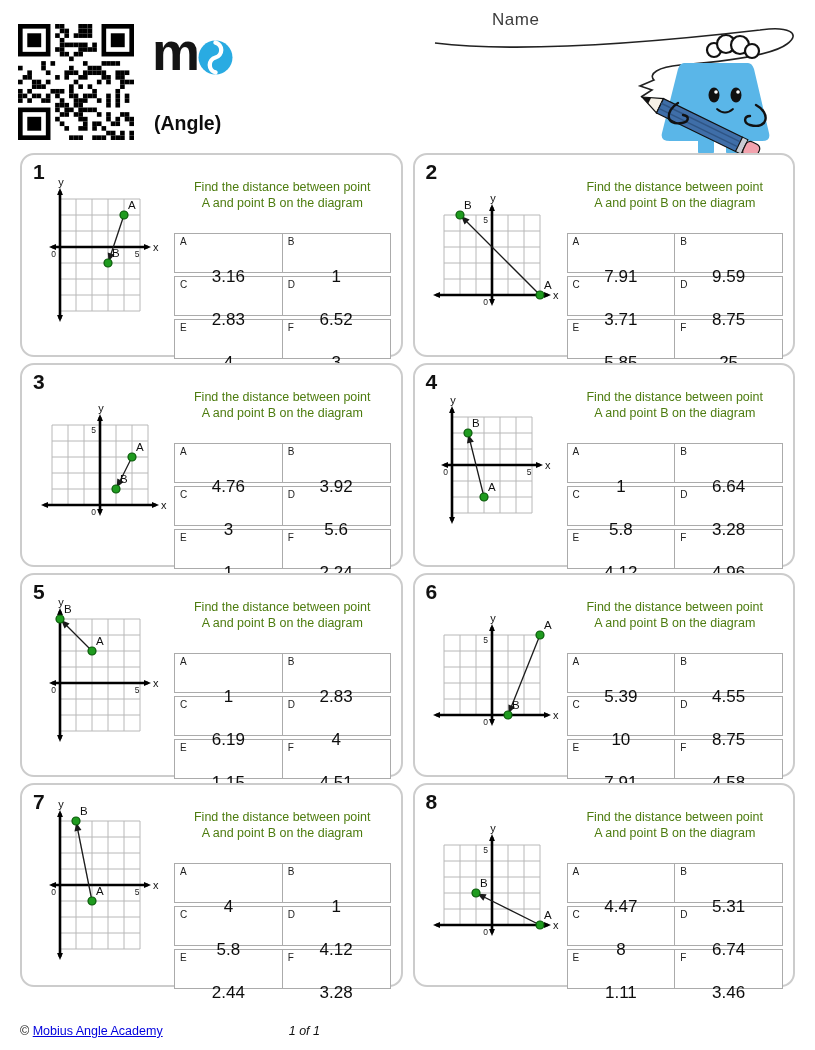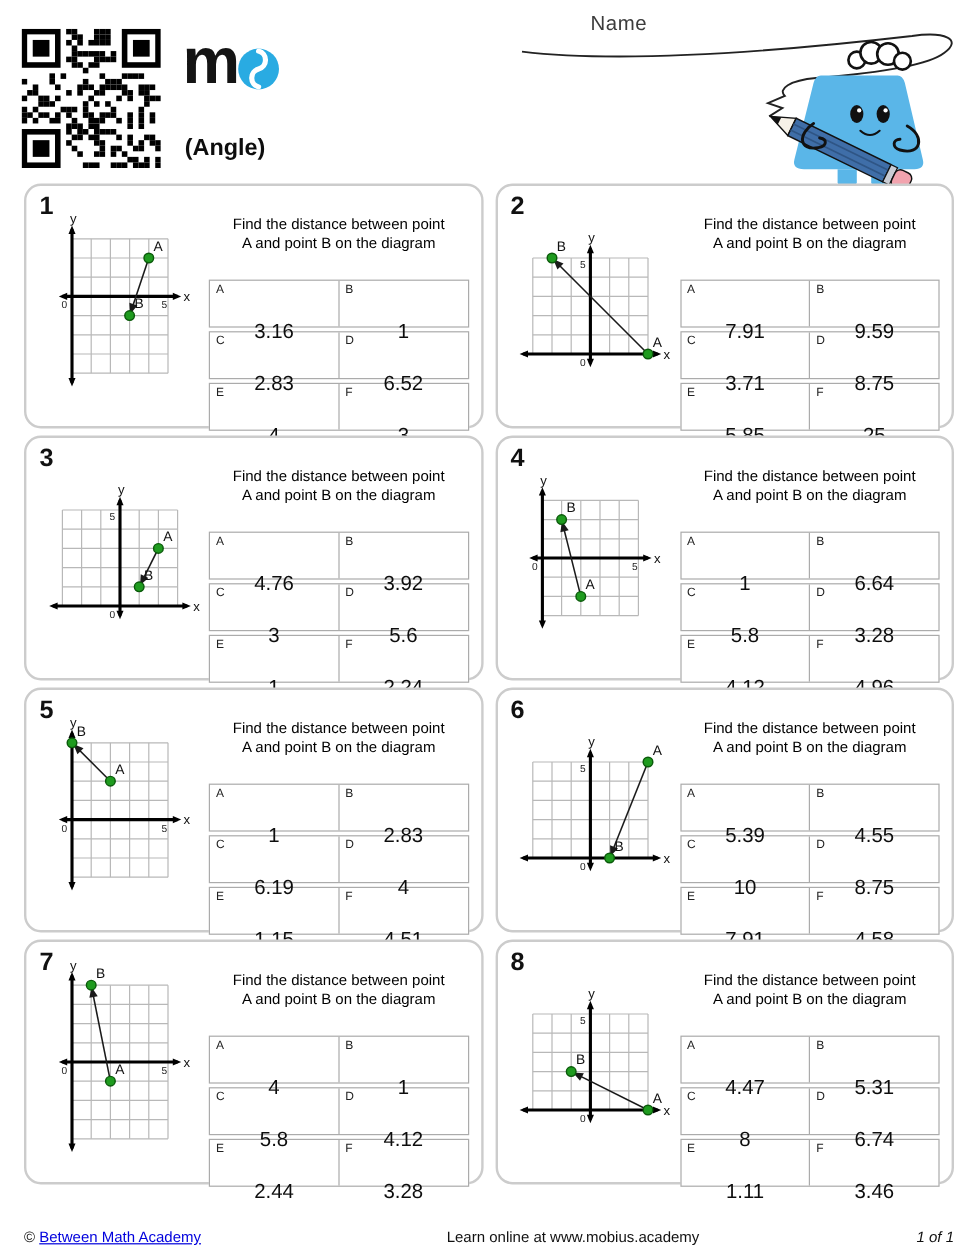--- a/index.html
+++ b/index.html
@@ -13,21 +13,21 @@
   .title{position:absolute;left:154px;top:86px;width:520px;font-size:19.5px;font-weight:bold;line-height:1.3;color:#0d0d0d;}
   .name-label{position:absolute;left:492px;top:10px;font-size:17px;color:#3c3c3c;letter-spacing:.5px;text-align:right;}
   .mascot{position:absolute;left:430px;top:5px;width:375px;height:150px;overflow:visible;}
 
   
   .problems{position:absolute;left:20px;top:153px;width:775px;display:grid;grid-template-columns:1fr 1fr;column-gap:10px;row-gap:6px;}
   .card{position:relative;height:204px;border:2px solid #cccccc;border-radius:14px;background:#fff;display:flex;box-sizing:border-box;padding:4px 8px 4px 4px;}
   .num{position:absolute;top:5px;left:11px;font-size:21px;font-weight:bold;}
   .graph-col{width:148px;display:flex;align-items:center;justify-content:center;}
   .right-col{flex:1;display:flex;flex-direction:column;padding-right:2px;}
-  .prompt{text-align:center;font-size:12.5px;line-height:1.3;margin:20px 0 21px 0;color:#000000;}
+  .prompt{text-align:center;font-size:12.5px;line-height:1.3;margin:20px 0 21px 0;color:#4d7c0f;}
   .arow{display:flex;border:1px solid #ababab;margin-bottom:3px;height:38px;background:#fff;}
   .acell{flex:1;position:relative;display:flex;align-items:center;justify-content:center;}
   .acell + .acell{border-left:1px solid #ababab;}
   .akey{position:absolute;top:2px;left:5px;font-size:10px;color:#222;}
   .aval{font-size:17px;color:#0d0d0d;margin-top:48px;}
 
   
   .footer{position:absolute;left:20px;right:20px;bottom:12px;display:flex;align-items:baseline;font-size:12.5px;}
   .footer .left{width:220px;}
   .footer .center{flex:1;text-align:center;}
@@ -887,18 +887,17 @@
               </div>
             </div>
           </div>
     </div>
   </section>
 </main>
 
   <div class="footer">
     <span class="left">
       <span>©</span>
-      <a>Between Math Academy</a>
+      <a>Mobius Angle Academy</a>
     </span>
-    <span class="center">Learn online at www.mobius.academy</span>
     <span class="right">1 of 1</span>
   </div>
 </div>
 
 </body></html>

